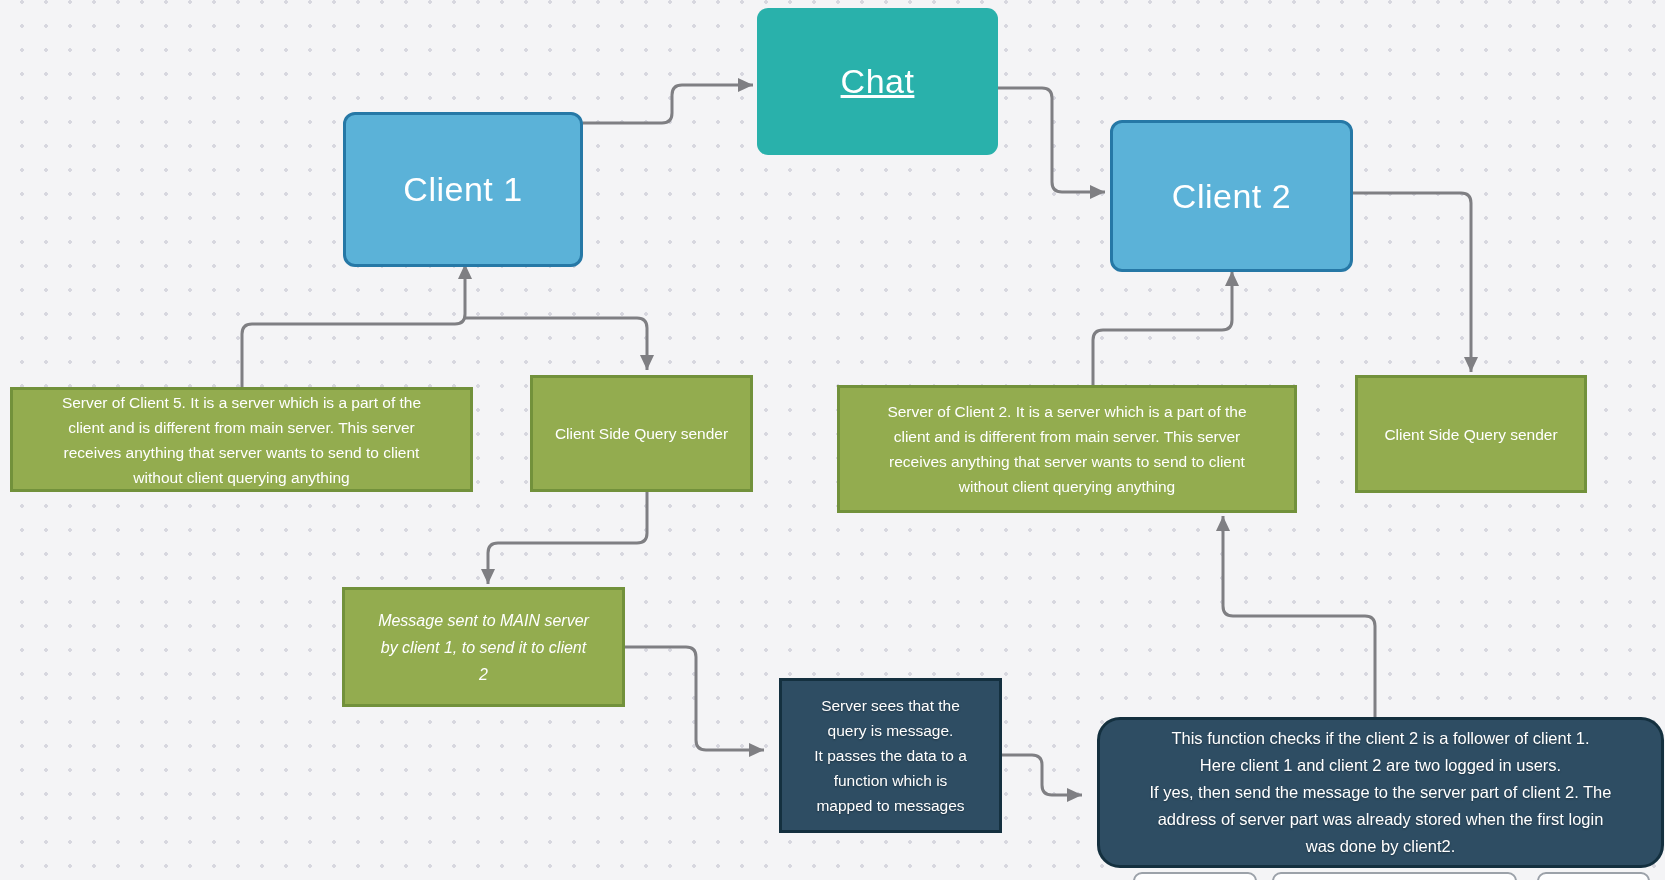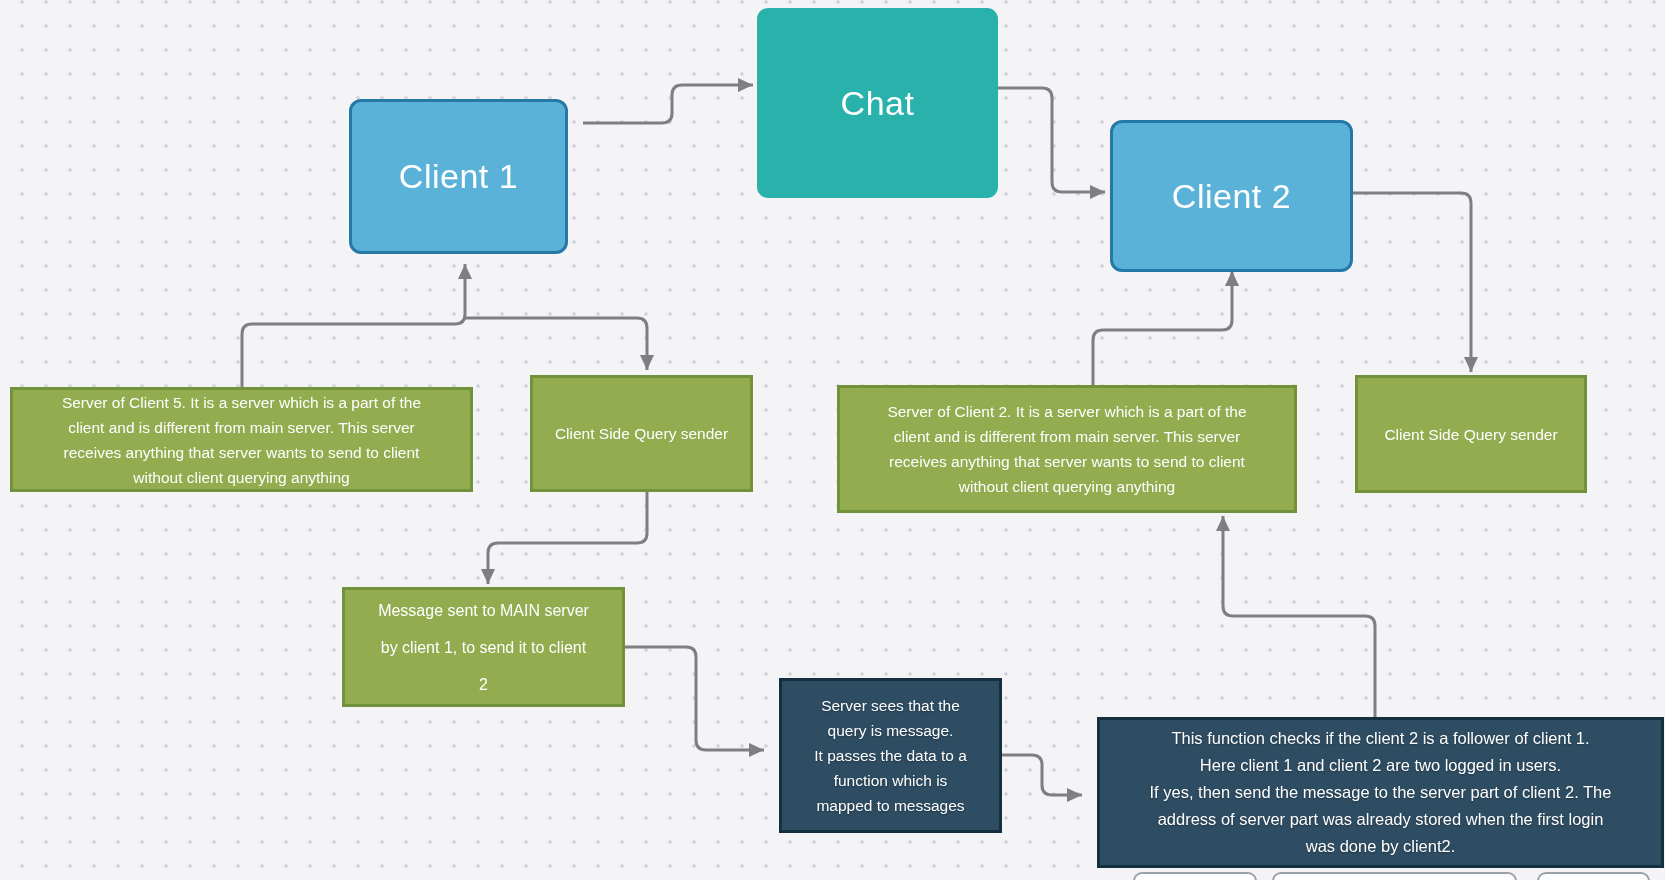--- a/index.html
+++ b/index.html
@@ -21,21 +21,21 @@
     text-align:center;
     color:#ffffff;
     white-space:pre-line;
   }
   .node.title{font-size:34px;font-weight:400;letter-spacing:.5px;}
   .teal{background:#29b1ab;border-radius:11px;}
   .blue{background:#5bb2d8;border:3px solid #2678a6;border-radius:12px;}
   .green{background:#93ac4f;border:3px solid #72913b;font-size:15.5px;line-height:25px;}
   .dark{background:#2e4d63;border:3px solid #14303f;font-size:15.5px;line-height:25px;
         text-shadow:0 1px 2px rgba(0,0,0,.35);margin-left:12px;}
-  .msgbox{font-size:16px;line-height:37px;}
+  .msgbox{font-size:16px;line-height:27px;font-style:italic;}
   .bigdark{font-size:16.5px;line-height:27px;}
   .partial{
     position:absolute;
     box-sizing:border-box;
     height:34px;
     background:#fdfdfe;
     border:2px solid #9ba1a9;
     border-radius:9px;
   }
 </style>
@@ -57,23 +57,23 @@
       <path d="M 465 318 H 637 Q 647 318 647 328 V 370" marker-end="url(#arr)"></path>
       <path d="M 1093 385 V 340 Q 1093 330 1103 330 H 1222 Q 1232 330 1232 320 V 271" marker-end="url(#arr)"></path>
       <path d="M 1353 193 H 1461 Q 1471 193 1471 203 V 372" marker-end="url(#arr)"></path>
       <path d="M 647 492 V 533 Q 647 543 637 543 H 498 Q 488 543 488 553 V 584" marker-end="url(#arr)"></path>
       <path d="M 625 647 H 686 Q 696 647 696 657 V 740 Q 696 750 706 750 H 764" marker-end="url(#arr)"></path>
       <path d="M 990 755 H 1032 Q 1042 755 1042 765 V 785 Q 1042 795 1052 795 H 1082" marker-end="url(#arr)"></path>
       <path d="M 1375 717 V 626 Q 1375 616 1365 616 H 1233 Q 1223 616 1223 606 V 516" marker-end="url(#arr)"></path>
     </g>
   </svg>
 
-  <div class="node teal title" style="left:757px;top:8px;width:241px;height:190px;">Chat</div>
+  <div class="node teal title" style="left:757px;top:8px;width:241px;height:147px;text-decoration:underline;">Chat</div>
 
-  <div class="node blue title" style="left:343px;top:99px;width:219px;height:155px;margin-left:6px;">Client 1</div>
+  <div class="node blue title" style="left:343px;top:112px;width:240px;height:155px;">Client 1</div>
 
   <div class="node blue title" style="left:1110px;top:120px;width:243px;height:152px;">Client 2</div>
 
   <div class="node green" style="left:10px;top:387px;width:463px;height:105px;">Server of Client 5. It is a server which is a part of the
 client and is different from main server. This server
 receives anything that server wants to send to client
 without client querying anything</div>
 
   <div class="node green" style="left:530px;top:375px;width:223px;height:117px;">Client Side Query sender</div>
 
@@ -87,21 +87,21 @@
   <div class="node green msgbox" style="left:342px;top:587px;width:283px;height:120px;">Message sent to MAIN server
 by client 1, to send it to client
 2</div>
 
   <div class="node dark" style="left:767px;top:678px;width:223px;height:155px;">Server sees that the
 query is message.
 It passes the data to a
 function which is
 mapped to messages</div>
 
-  <div class="node dark bigdark" style="left:1085px;top:717px;width:567px;height:151px;">This function checks if the client 2 is a follower of client 1.
+  <div class="node dark bigdark" style="left:1085px;top:717px;width:567px;height:151px;border-radius:23px;">This function checks if the client 2 is a follower of client 1.
 Here client 1 and client 2 are two logged in users.
 If yes, then send the message to the server part of client 2. The
 address of server part was already stored when the first login
 was done by client2.</div>
 
   <div class="partial" style="left:1133px;top:872px;width:124px;"></div>
   <div class="partial" style="left:1272px;top:872px;width:245px;"></div>
   <div class="partial" style="left:1537px;top:872px;width:113px;"></div>
 
 </div>

